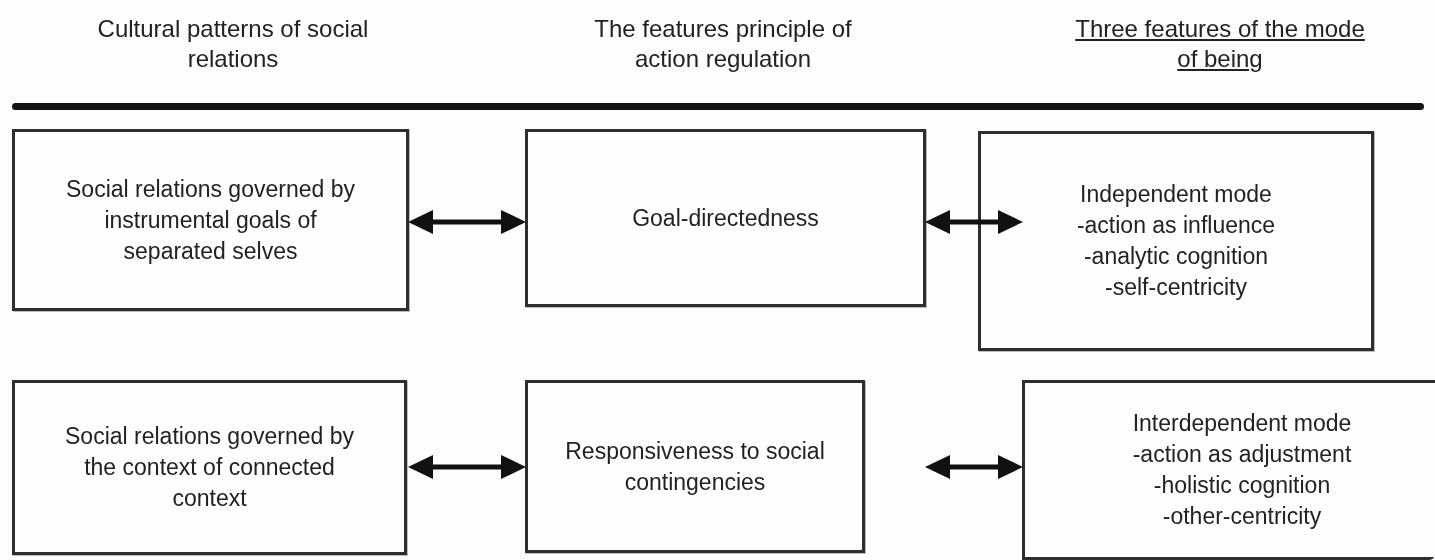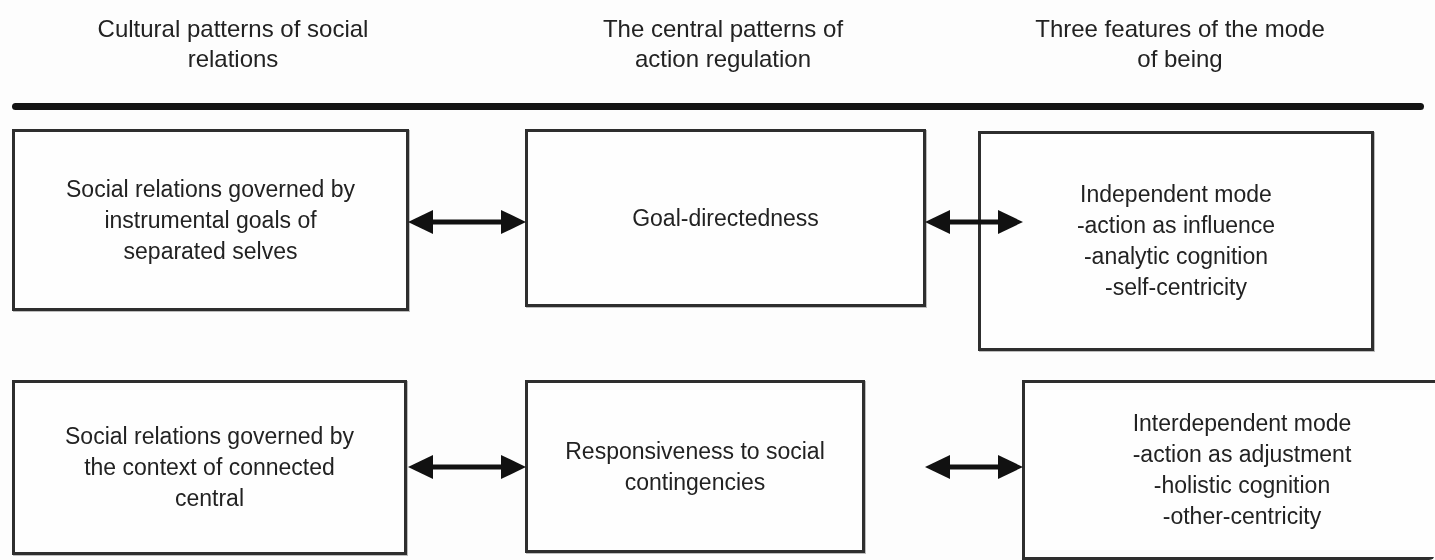--- a/index.html
+++ b/index.html
@@ -60,24 +60,24 @@
 </head>
 <body>
 
 <div class="canvas">
 
   <div class="col-header" style="left:33px; width:400px;">
     <div>Cultural patterns of social</div>
     <div>relations</div>
   </div>
   <div class="col-header" style="left:523px; width:400px;">
-    <div>The central patterns of</div>
+    <div>The features principle of</div>
     <div>action regulation</div>
   </div>
-  <div class="col-header" style="left:980px; width:400px;">
+  <div class="col-header" style="left:1020px; width:400px;text-decoration:underline;">
     <div>Three features of the mode</div>
     <div>of being</div>
   </div>
 
   <div class="rule"></div>
 
   <div class="box" style="left:12px; top:129px; width:397px; height:182px;">
     <div>Social relations governed by</div>
     <div>instrumental goals of</div>
     <div>separated selves</div>
@@ -88,21 +88,21 @@
   <div class="box" style="left:978px; top:131px; width:396px; height:220px;">
     <div>Independent mode</div>
     <div>-action as influence</div>
     <div>-analytic cognition</div>
     <div>-self-centricity</div>
   </div>
 
   <div class="box" style="left:12px; top:380px; width:395px; height:175px;">
     <div>Social relations governed by</div>
     <div>the context of connected</div>
-    <div>central</div>
+    <div>context</div>
   </div>
   <div class="box" style="left:525px; top:380px; width:340px; height:173px;">
     <div>Responsiveness to social</div>
     <div>contingencies</div>
   </div>
   <div class="box" style="left:1022px; top:380px; width:440px; height:180px;">
     <div>Interdependent mode</div>
     <div>-action as adjustment</div>
     <div>-holistic cognition</div>
     <div>-other-centricity</div>

